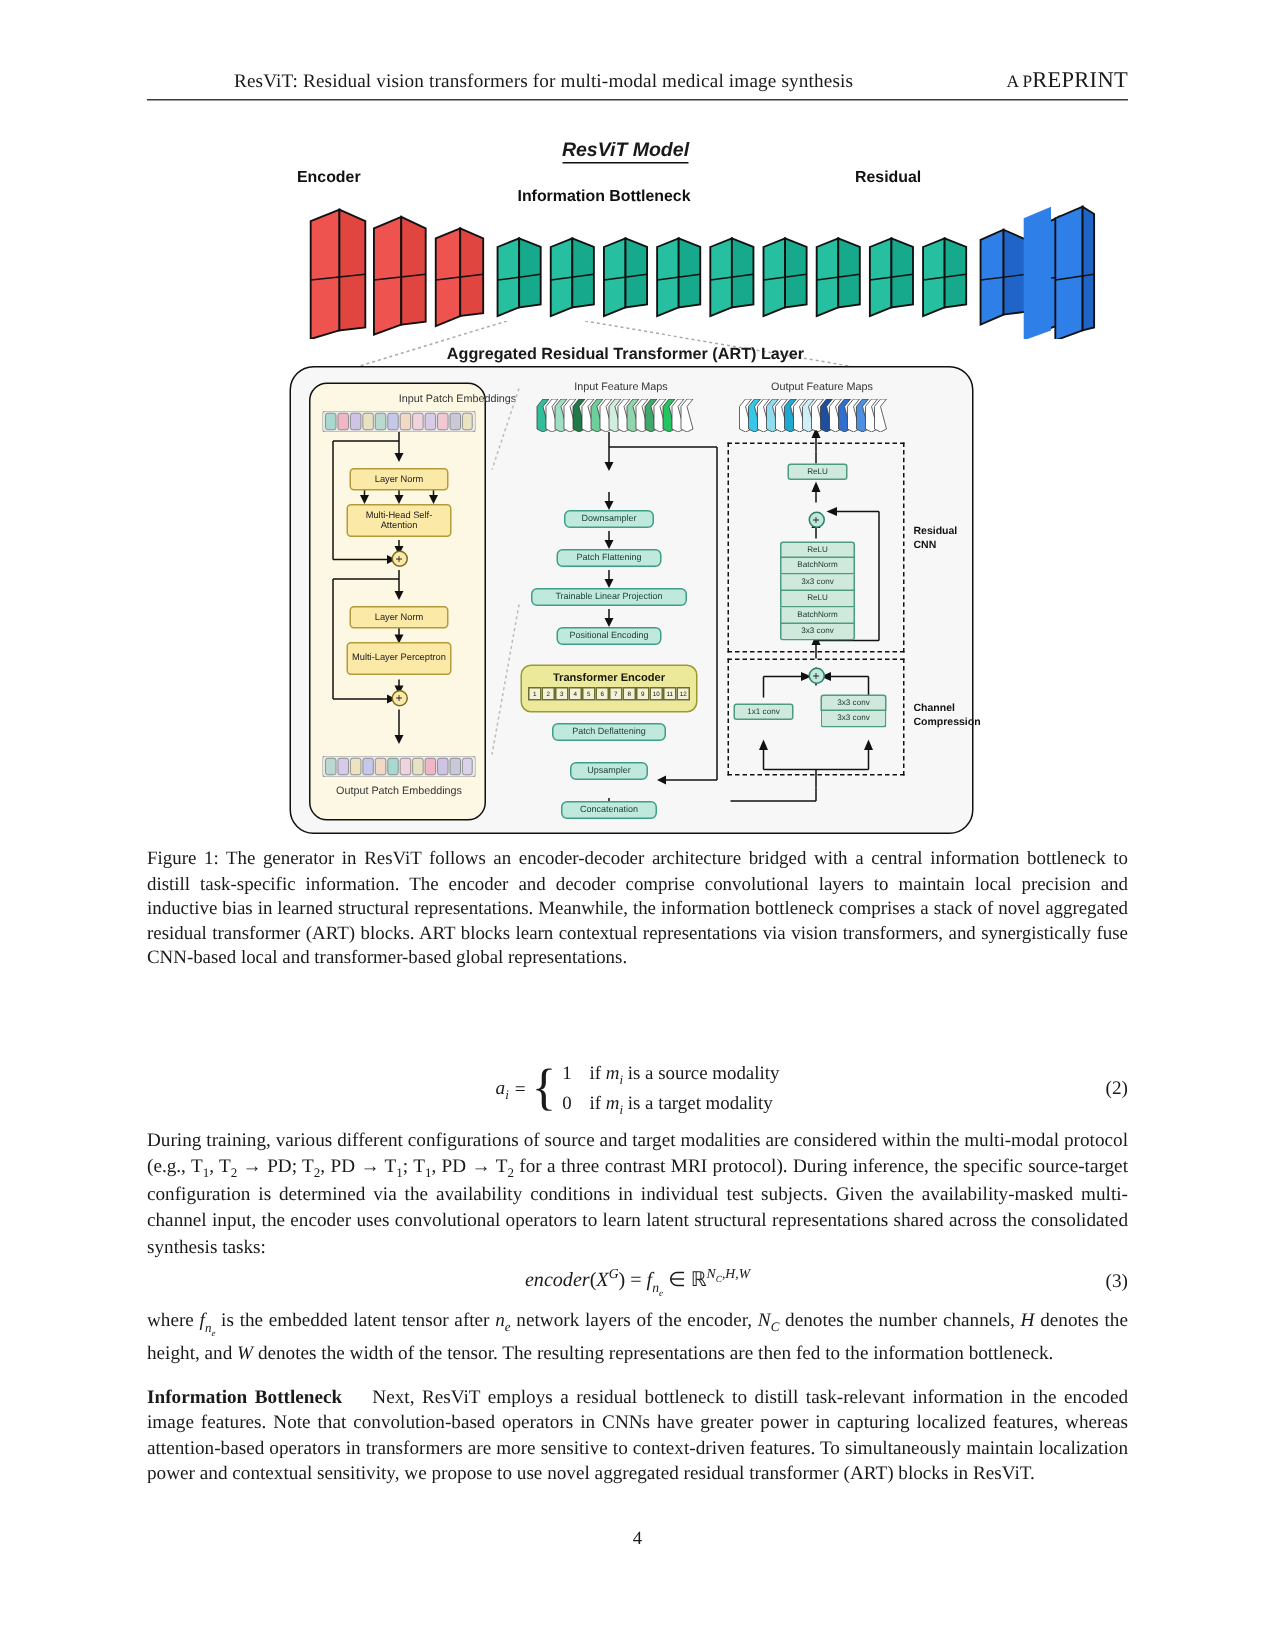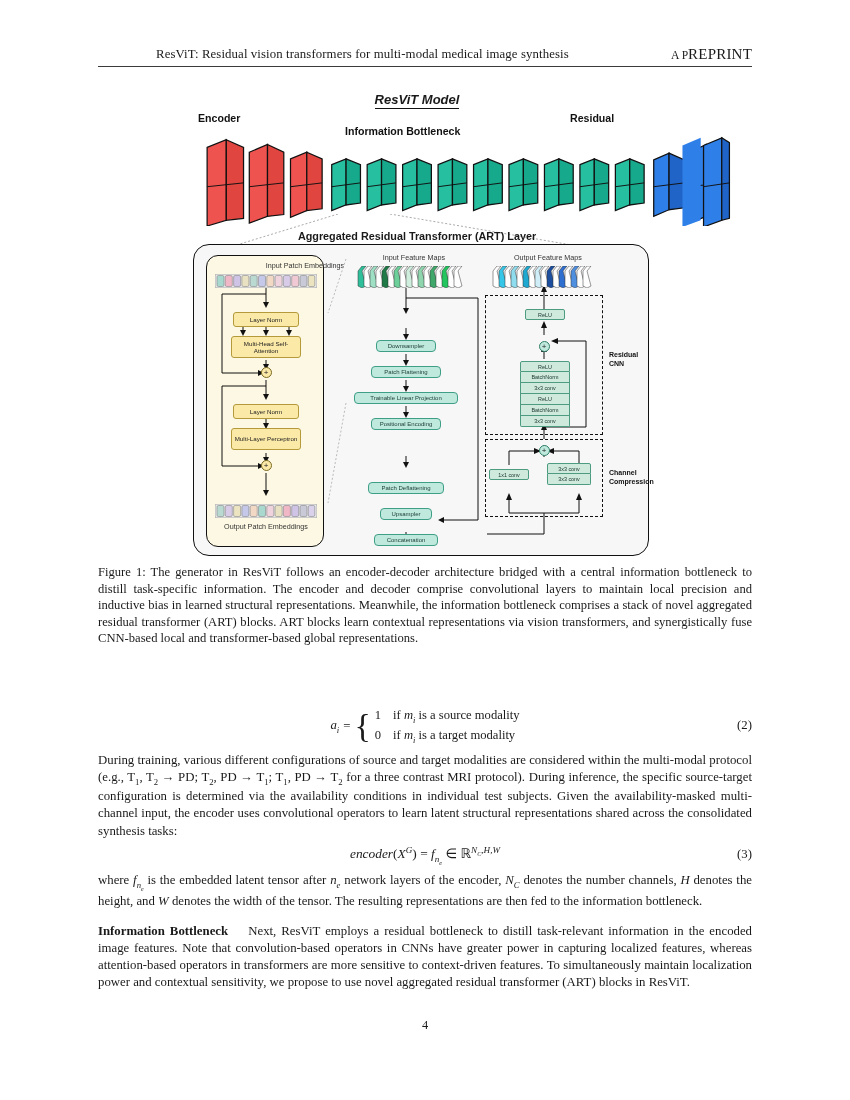--- a/index.html
+++ b/index.html
@@ -509,20 +509,37 @@
             <polygon points="62,230 59,224 65,224" fill="#111"></polygon>
 
           <line x1="62" y1="244" x2="62" y2="258" stroke="#111" stroke-width="1"></line>
         </svg>
 
         <div class="gbox" style="position:absolute;left:32px;top:87px;width:60px;height:12px;">Downsampler</div>
         <div class="gbox" style="position:absolute;left:27px;top:113px;width:70px;height:12px;">Patch Flattening</div>
         <div class="gbox" style="position:absolute;left:10px;top:139px;width:104px;height:12px;">Trainable Linear Projection</div>
         <div class="gbox" style="position:absolute;left:27px;top:165px;width:70px;height:12px;">Positional Encoding</div>
 
+        <div class="tebox" style="position:absolute;left:3px;top:190px;width:118px;height:32px;">
+          <div class="te-title" style="margin-top:3px;">Transformer Encoder</div>
+          <div style="display:flex;gap:0;margin:2px 4px 0 4px;">
+            <div class="te-cell" style="width:9px;height:9px;">1</div>
+            <div class="te-cell" style="width:9px;height:9px;">2</div>
+            <div class="te-cell" style="width:9px;height:9px;">3</div>
+            <div class="te-cell" style="width:9px;height:9px;">4</div>
+            <div class="te-cell" style="width:9px;height:9px;">5</div>
+            <div class="te-cell" style="width:9px;height:9px;">6</div>
+            <div class="te-cell" style="width:9px;height:9px;">7</div>
+            <div class="te-cell" style="width:9px;height:9px;">8</div>
+            <div class="te-cell" style="width:9px;height:9px;">9</div>
+            <div class="te-cell" style="width:9px;height:9px;">10</div>
+            <div class="te-cell" style="width:9px;height:9px;">11</div>
+            <div class="te-cell" style="width:9px;height:9px;">12</div>
+          </div>
+        </div>
 
         <div class="gbox" style="position:absolute;left:24px;top:229px;width:76px;height:12px;">Patch Deflattening</div>
         <div class="gbox" style="position:absolute;left:36px;top:255px;width:52px;height:12px;">Upsampler</div>
         <div class="gbox" style="position:absolute;left:30px;top:281px;width:64px;height:12px;">Concatenation</div>
       </div>
 
       <div style="position:absolute;left:293px;top:8px;width:158px;height:296px;">
         <div class="mini-h" style="position:absolute;left:-4px;top:0px;width:130px;">Output Feature Maps</div>
 
         <svg style="position:absolute;left:4px;top:13px;" width="116" height="22" viewBox="0 0 116 22">

